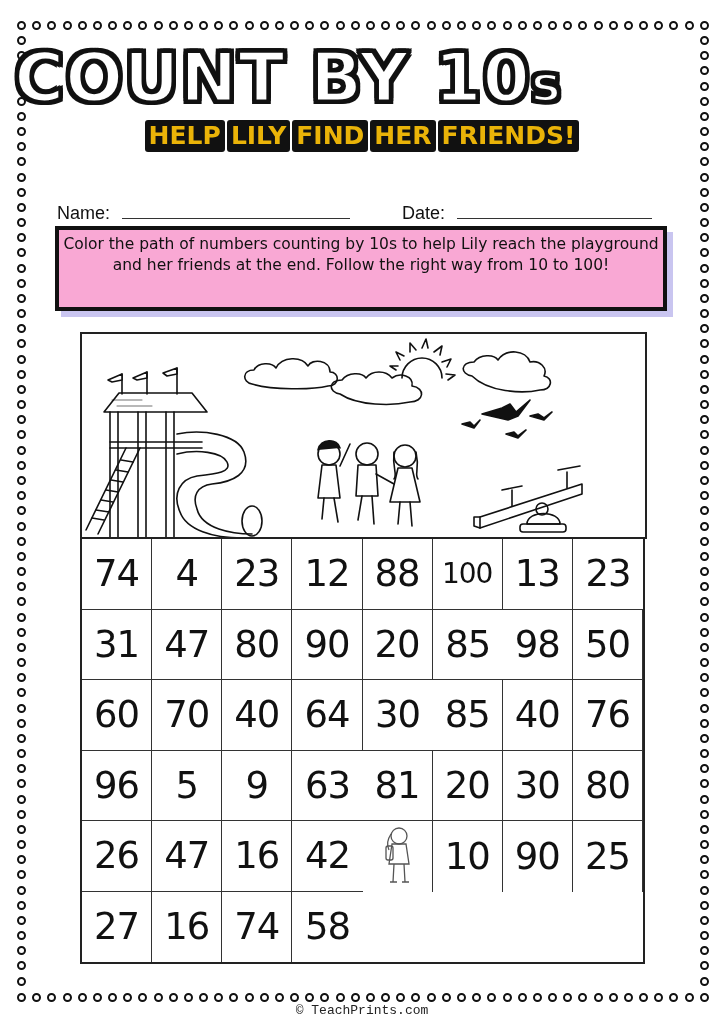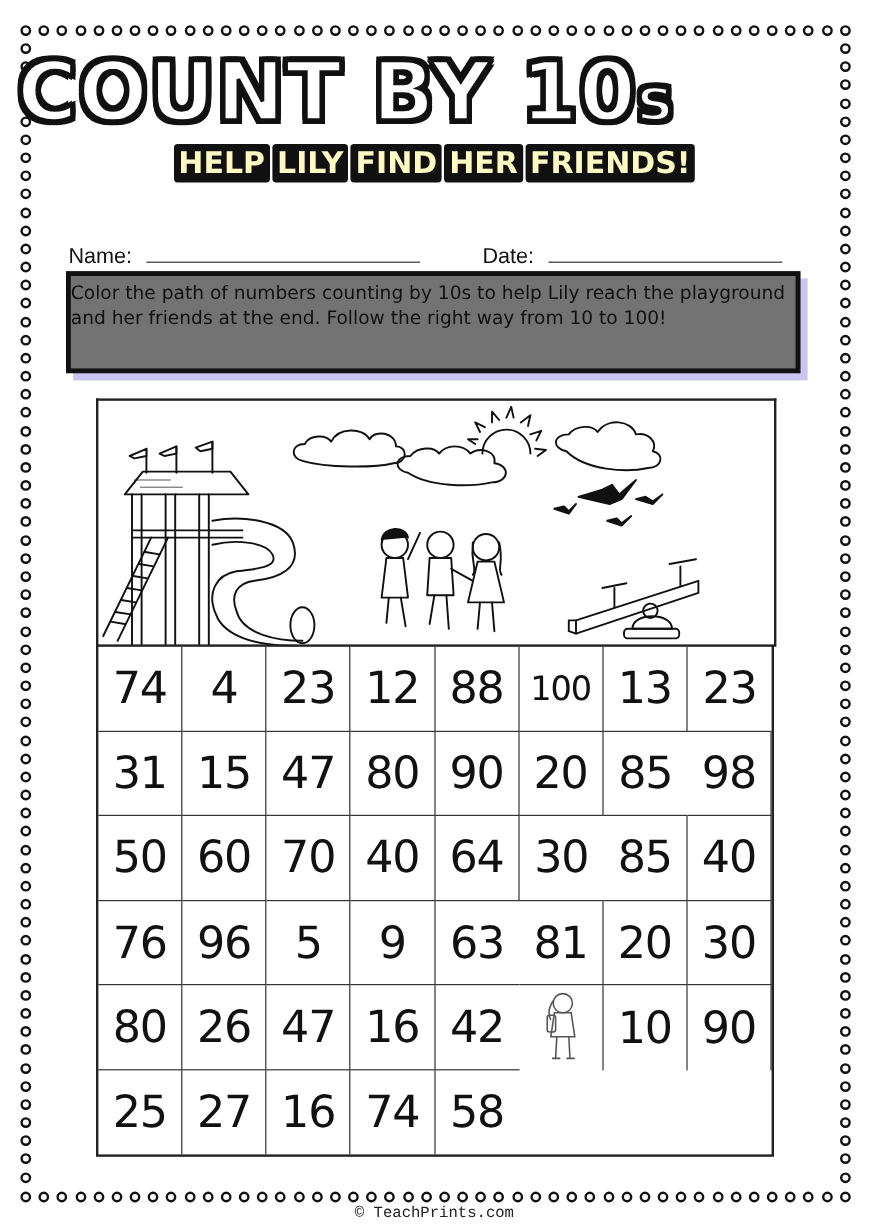--- a/index.html
+++ b/index.html
@@ -15,34 +15,34 @@
     color: #fff; line-height: 76px;
     -webkit-text-stroke: 3px #111;
     text-shadow: 0 0 0 #111, 3px 0 0 #111, -3px 0 0 #111, 0 3px 0 #111, 0 -3px 0 #111, 3px 3px 0 #111, -3px -3px 0 #111, 3px -3px 0 #111, -3px 3px 0 #111;
   }
   .title .small-s { font-size: 50px; }
   .subtitle {
     position: absolute; left: 0; top: 120px; width: 724px; text-align: center;
     font-family: "DejaVu Sans", sans-serif; font-weight: bold; font-size: 25px; line-height: 32px;
   }
   .subtitle span {
-    display: inline-block; background: #111; color: #fef9c3; padding: 0 4px; margin: 0 1px;
+    display: inline-block; background: #111; color: #eab308; padding: 0 4px; margin: 0 1px;
     border-radius: 3px;
   }
 
   .meta-row { position: absolute; top: 183px; font-family: "Liberation Sans", sans-serif; font-size: 18px; margin-top: 20px; }
   .meta-label { display: inline-block; }
   .meta-line { display: inline-block; border-bottom: 1.5px solid #333; height: 14px; vertical-align: baseline; margin-left: 12px; }
 
   .instructions {
     position: absolute; left: 55px; top: 226px; width: 604px; height: 73px;
-    border: 4px solid #111; background: #737373;
+    border: 4px solid #111; background: #f9a8d4;
     box-shadow: 6px 6px 0 #c9c5f0;
     font-family: "DejaVu Sans", sans-serif; font-size: 15.5px; line-height: 21px;
-    padding-top: 4px;
+    text-align: center; padding-top: 4px;
   }
 
   .scene {
     position: absolute; left: 80px; top: 332px; width: 563px; height: 205px;
     border: 2px solid #222; border-bottom: none; background: #fff; overflow: hidden;
   }
   .scene svg { position: absolute; left: 0; top: 0; }
 
   .grid {
     position: absolute; left: 80px; top: 537px; width: 565px; height: 427px;
@@ -390,21 +390,20 @@
 <div class="grid" id="maze">
     <div class="cell">74</div>
     <div class="cell">4</div>
     <div class="cell">23</div>
     <div class="cell">12</div>
     <div class="cell">88</div>
     <div class="cell small">100</div>
     <div class="cell">13</div>
     <div class="cell c8">23</div>
     <div class="cell">31</div>
-    <div class="cell">15</div>
     <div class="cell">47</div>
     <div class="cell">80</div>
     <div class="cell">90</div>
     <div class="cell">20</div>
     <div class="cell c8">85</div>
     <div class="cell">98</div>
     <div class="cell">50</div>
     <div class="cell">60</div>
     <div class="cell">70</div>
     <div class="cell">40</div>

